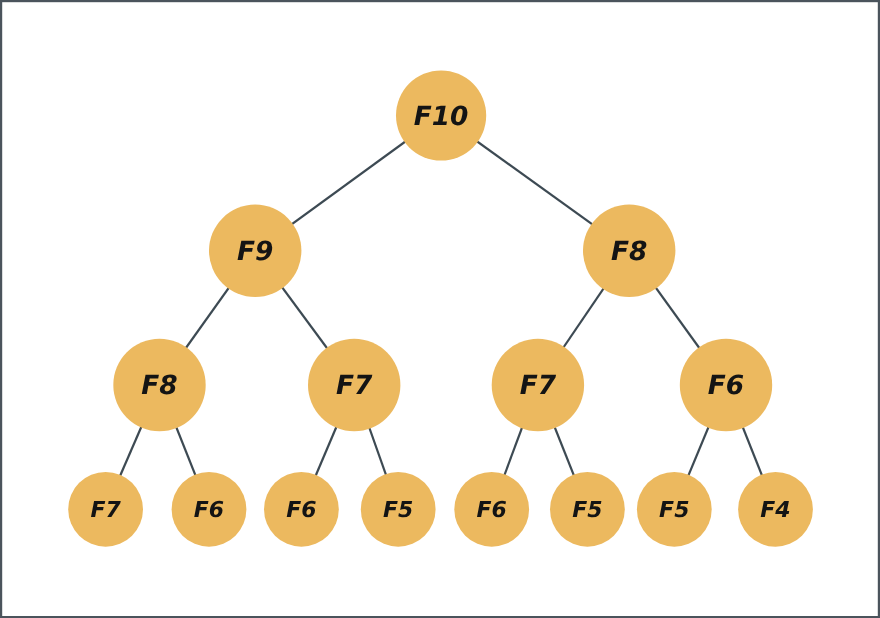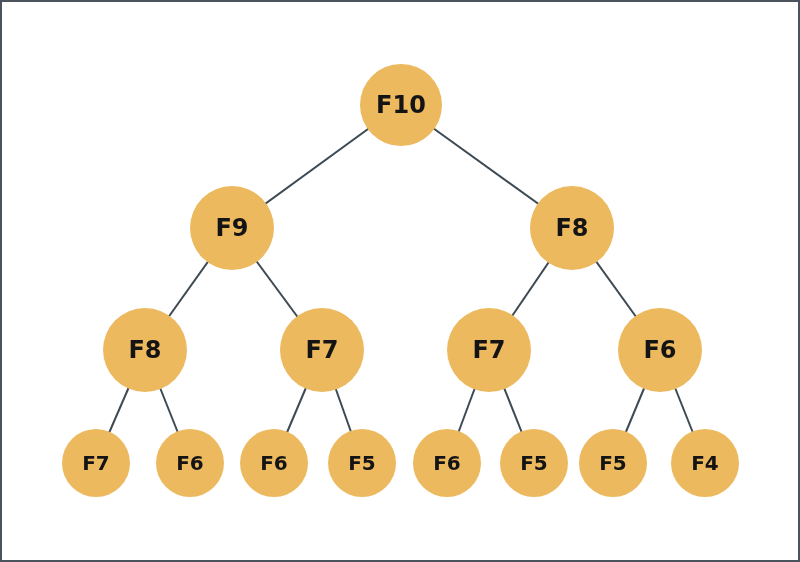--- a/index.html
+++ b/index.html
@@ -8,20 +8,21 @@
     background: #ffffff;
     font-family: "DejaVu Sans", sans-serif;
   }
   .frame {
     box-sizing: border-box;
     width: 800px;
     height: 562px;
     border: 2px solid #4B545C;
     background: #ffffff;
     overflow: hidden;
+    font-style: italic;
   }
   svg {
     display: block;
   }
   .node-label {
     font-family: "DejaVu Sans", "Liberation Sans", sans-serif;
     font-weight: bold;
   }
 </style>
 </head>

